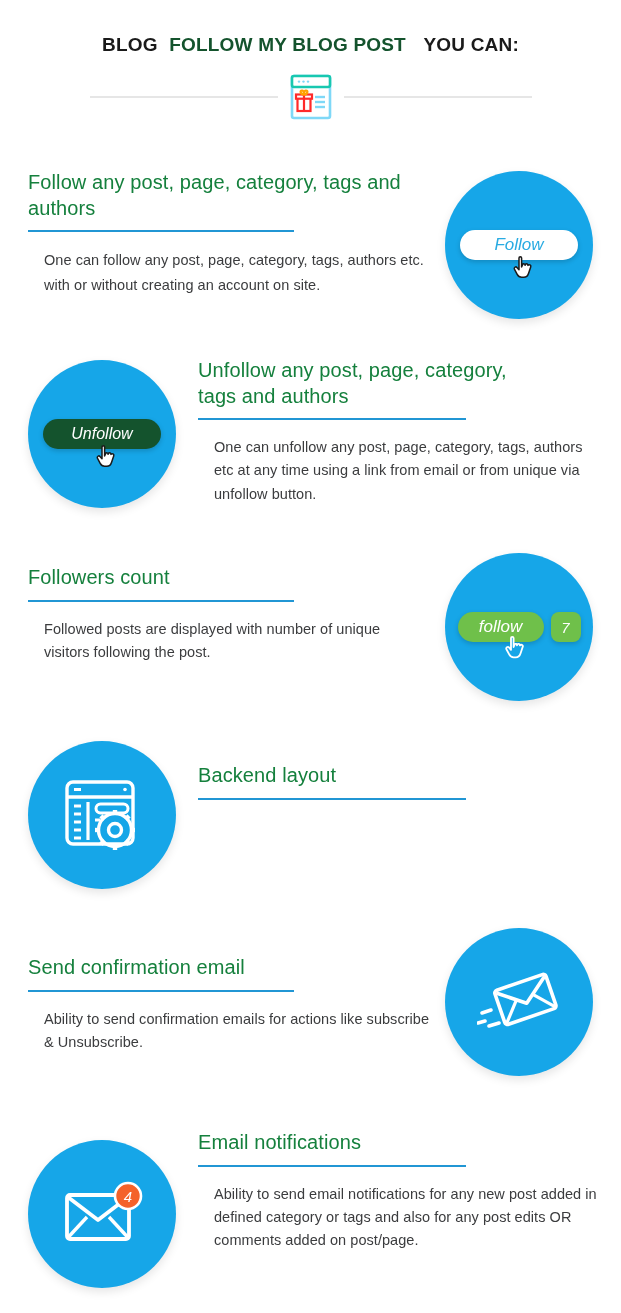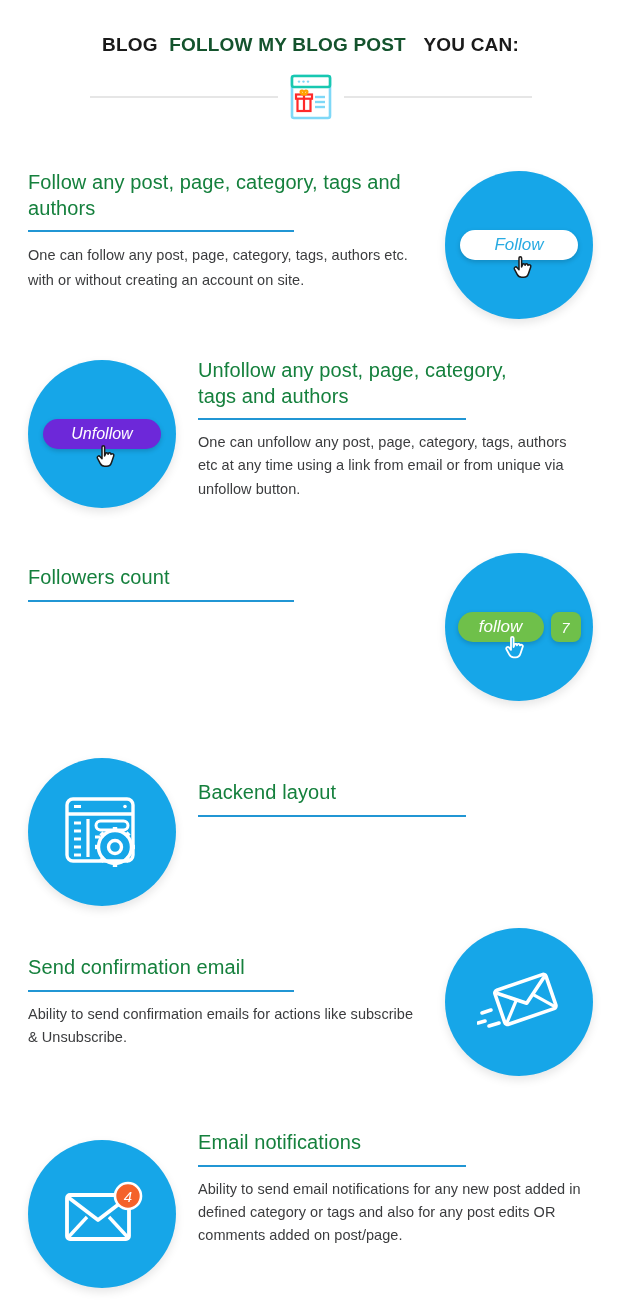--- a/index.html
+++ b/index.html
@@ -95,42 +95,42 @@
   .feat-underline {
     height: 2px;
     background: #2196d4;
     margin-top: 9px;
     margin-bottom: 11px;
   }
   .feat-desc {
     font-size: 14.5px;
     line-height: 1.72;
     color: #3b3c3e;
-    margin: 0;
+    margin: 16px;
     letter-spacing: 0.05px;
   }
   .feat-desc.tight { line-height: 1.6; }
 
   
   .pill {
     border-radius: 999px;
     display: flex;
     align-items: center;
     justify-content: center;
     font-size: 17px;
     box-shadow: 0 2px 5px rgba(0,0,0,0.18);
   }
   .pill-follow {
     background: #ffffff;
     color: #29abe2;
     width: 118px;
     height: 30px;
   }
   .pill-unfollow {
-    background: #6d28d9;
+    background: #14532d;
     color: #ffffff;
     width: 118px;
     height: 30px;
     font-size: 16px;
   }
   .pill-group {
     display: flex;
     align-items: center;
     gap: 7px;
   }
@@ -225,38 +225,39 @@
     <h2 class="feat-title" style="width:320px;">Unfollow any post, page, category, tags and authors</h2>
     <div class="feat-underline" style="width:268px;"></div>
     <p class="feat-desc tight" style="width:386px;">One can unfollow any post, page, category, tags, authors etc at any time using a link from email or from unique via unfollow button.</p>
   </div>
 </div>
 
 <div class="feature" style="top:565px; padding:0 28px;">
   <div class="text-col" style="width:400px; padding-top:0px;">
     <h2 class="feat-title">Followers count</h2>
     <div class="feat-underline" style="width:266px;"></div>
+    <p class="feat-desc tight" style="width:382px;">Followed posts are displayed with number of unique visitors following the post.</p>
   </div>
   <div class="circle-wrap" style="margin-left:8px; margin-top:-12px;">
     <div class="circle">
       <div class="pill-group">
         <div class="pill pill-green">follow</div>
         <div class="badge-green">7</div>
       </div>
       <svg class="cursor" style="left:58px; top:82px;" viewBox="0 0 24 28">
         <path d="M8 3 C8 1.4 10.6 1.4 10.6 3 L10.6 12 L11.6 9.6 C12 8.3 14.4 8.9 14 10.3
                  L14.6 9.4 C15.2 8.3 17.4 9.1 16.9 10.4 L17.6 9.9 C18.7 9.3 20.4 10.5 19.7 11.9
                  L17.6 18.2 C16.8 20.8 15.4 22.3 12.8 22.3 L10.6 22.3 C8.4 22.3 7.1 21.2 6.2 19.4
                  L3.4 14.2 C2.6 12.7 4.8 11.1 5.9 12.4 L8 14.8 Z" fill="#16a6e8" stroke="#ffffff" stroke-width="1.8" stroke-linejoin="round"></path>
       </svg>
     </div>
   </div>
 </div>
 
-<div class="feature left-circle" style="top:762px; padding:0 28px;">
+<div class="feature left-circle" style="top:745px; padding:0 28px;">
   <div class="circle-wrap" style="margin-right:22px; margin-top:-4px;">
     <div class="circle">
       <svg width="78" height="74" viewBox="0 0 78 74">
         <rect x="4" y="4" width="66" height="62" rx="6" fill="none" stroke="#ffffff" stroke-width="3.4"></rect>
         <line x1="4" y1="19" x2="70" y2="19" stroke="#ffffff" stroke-width="3.4"></line>
         <line x1="11" y1="11.5" x2="18" y2="11.5" stroke="#ffffff" stroke-width="3"></line>
         <circle cx="62" cy="11.5" r="1.8" fill="#ffffff"></circle>
         <line x1="25" y1="24" x2="25" y2="62" stroke="#ffffff" stroke-width="3.2"></line>
         <line x1="11" y1="28" x2="18" y2="28" stroke="#ffffff" stroke-width="3"></line>
         <line x1="11" y1="36" x2="18" y2="36" stroke="#ffffff" stroke-width="3"></line>

